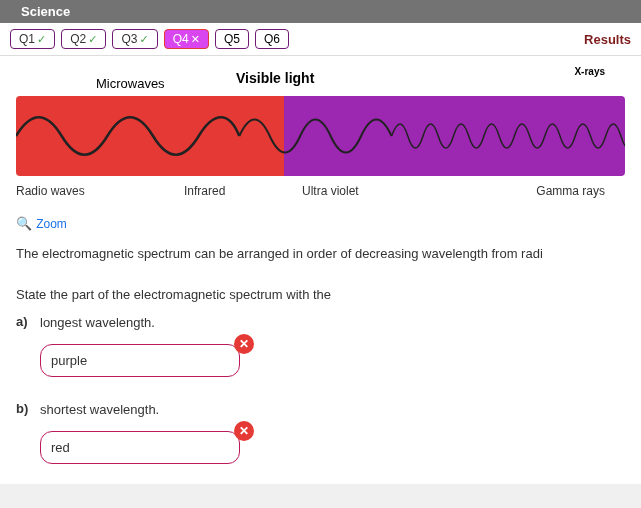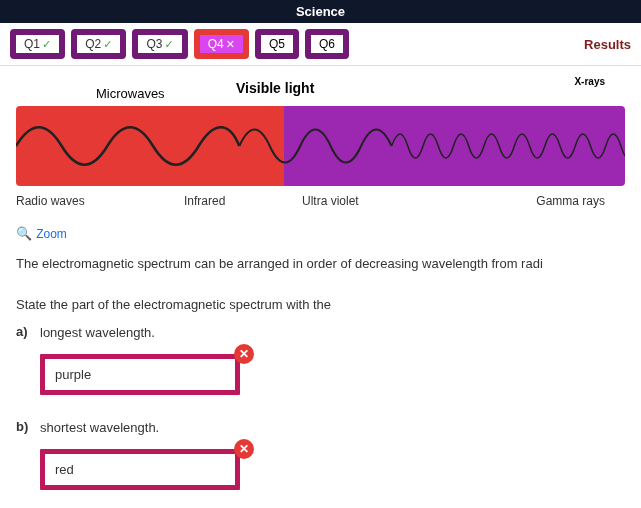--- a/index.html
+++ b/index.html
@@ -6,40 +6,39 @@
     body {
       font-family: Arial, sans-serif;
       background: #f0f0f0;
       width: 641px;
       min-height: 508px;
       overflow: hidden;
       position: relative;
     }
 
     .top-bar {
-      background: #0f172a;
+      background: #737373;
       color: white;
-      padding: 4px 10px;
+      padding: 4px 21px;
       font-size: 13px;
       font-weight: bold;
-      text-align: center;
     }
 
     .question-nav {
       display: flex;
       align-items: center;
       padding: 6px 10px;
       background: white;
       border-bottom: 1px solid #ddd;
       gap: 6px;
       flex-wrap: wrap;
     }
 
     .nav-btn {
-      border: 6px solid #701a75;
+      border: 1px solid #701a75;
       border-radius: 4px;
       padding: 2px 8px;
       font-size: 12px;
       background: white;
       cursor: pointer;
       display: flex;
       align-items: center;
       gap: 2px;
     }
 
@@ -201,22 +200,22 @@
     }
 
     .answer-block {
       margin-left: 24px;
       position: relative;
       display: inline-block;
       margin-bottom: 10px;
     }
 
     .answer-input {
-      border: 5px solid #be185d;
-      border-radius: 1px;
+      border: 1px solid #be185d;
+      border-radius: 12px;
       padding: 8px 10px;
       font-size: 13px;
       width: 200px;
       color: #333;
       background: white;
     }
 
     .error-circle {
       position: absolute;
       right: -14px;

